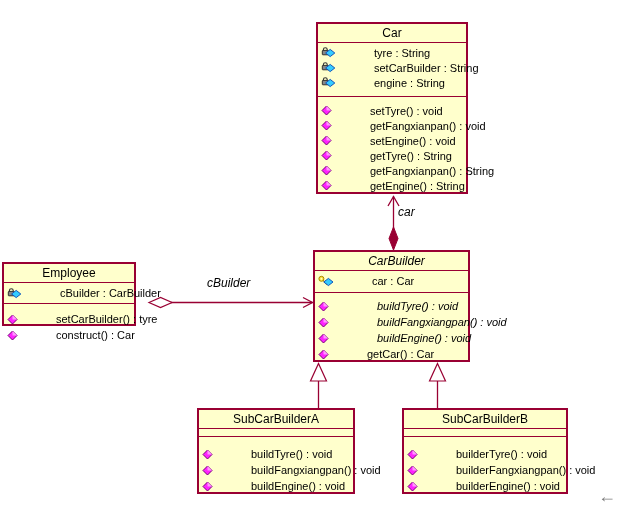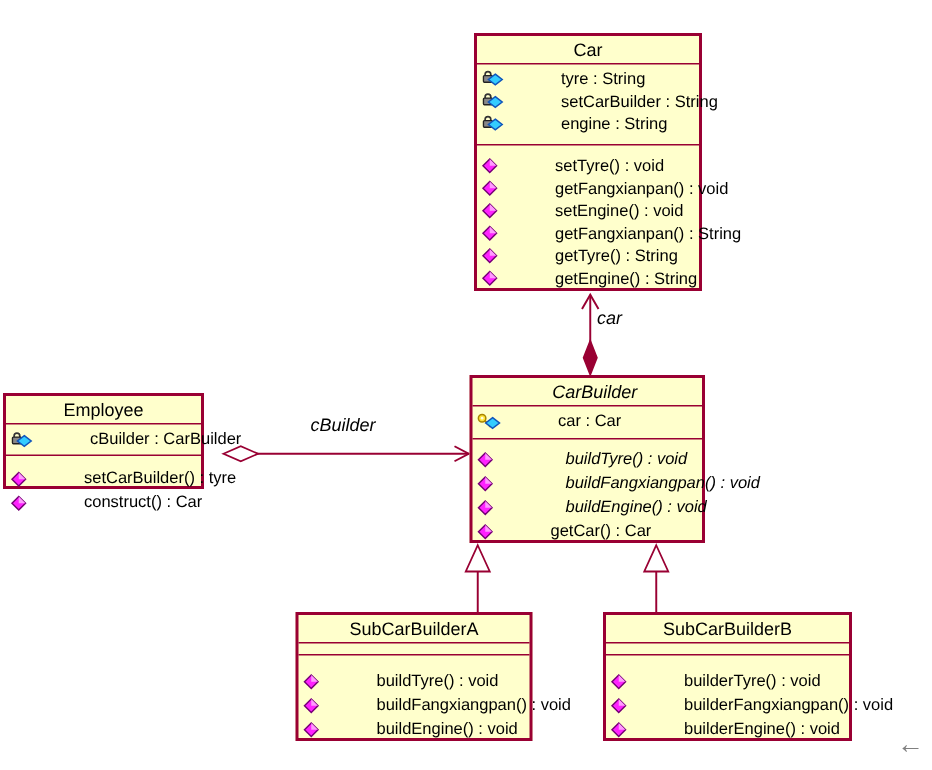--- a/index.html
+++ b/index.html
@@ -116,27 +116,27 @@
       <div class="member">
         <svg width="11" height="11" viewBox="0 0 11 11">
             <use href="#i-pub"></use>
           </svg>
         <span>setEngine() : void</span>
       </div>
       <div class="member">
         <svg width="11" height="11" viewBox="0 0 11 11">
             <use href="#i-pub"></use>
           </svg>
+        <span>getTyre() : String</span>
+      </div>
+      <div class="member">
+        <svg width="11" height="11" viewBox="0 0 11 11">
+            <use href="#i-pub"></use>
+          </svg>
         <span>getFangxianpan() : String</span>
-      </div>
-      <div class="member">
-        <svg width="11" height="11" viewBox="0 0 11 11">
-            <use href="#i-pub"></use>
-          </svg>
-        <span>getTyre() : String</span>
       </div>
       <div class="member">
         <svg width="11" height="11" viewBox="0 0 11 11">
             <use href="#i-pub"></use>
           </svg>
         <span>getEngine() : String</span>
       </div>
     </div>
   </div>
 

